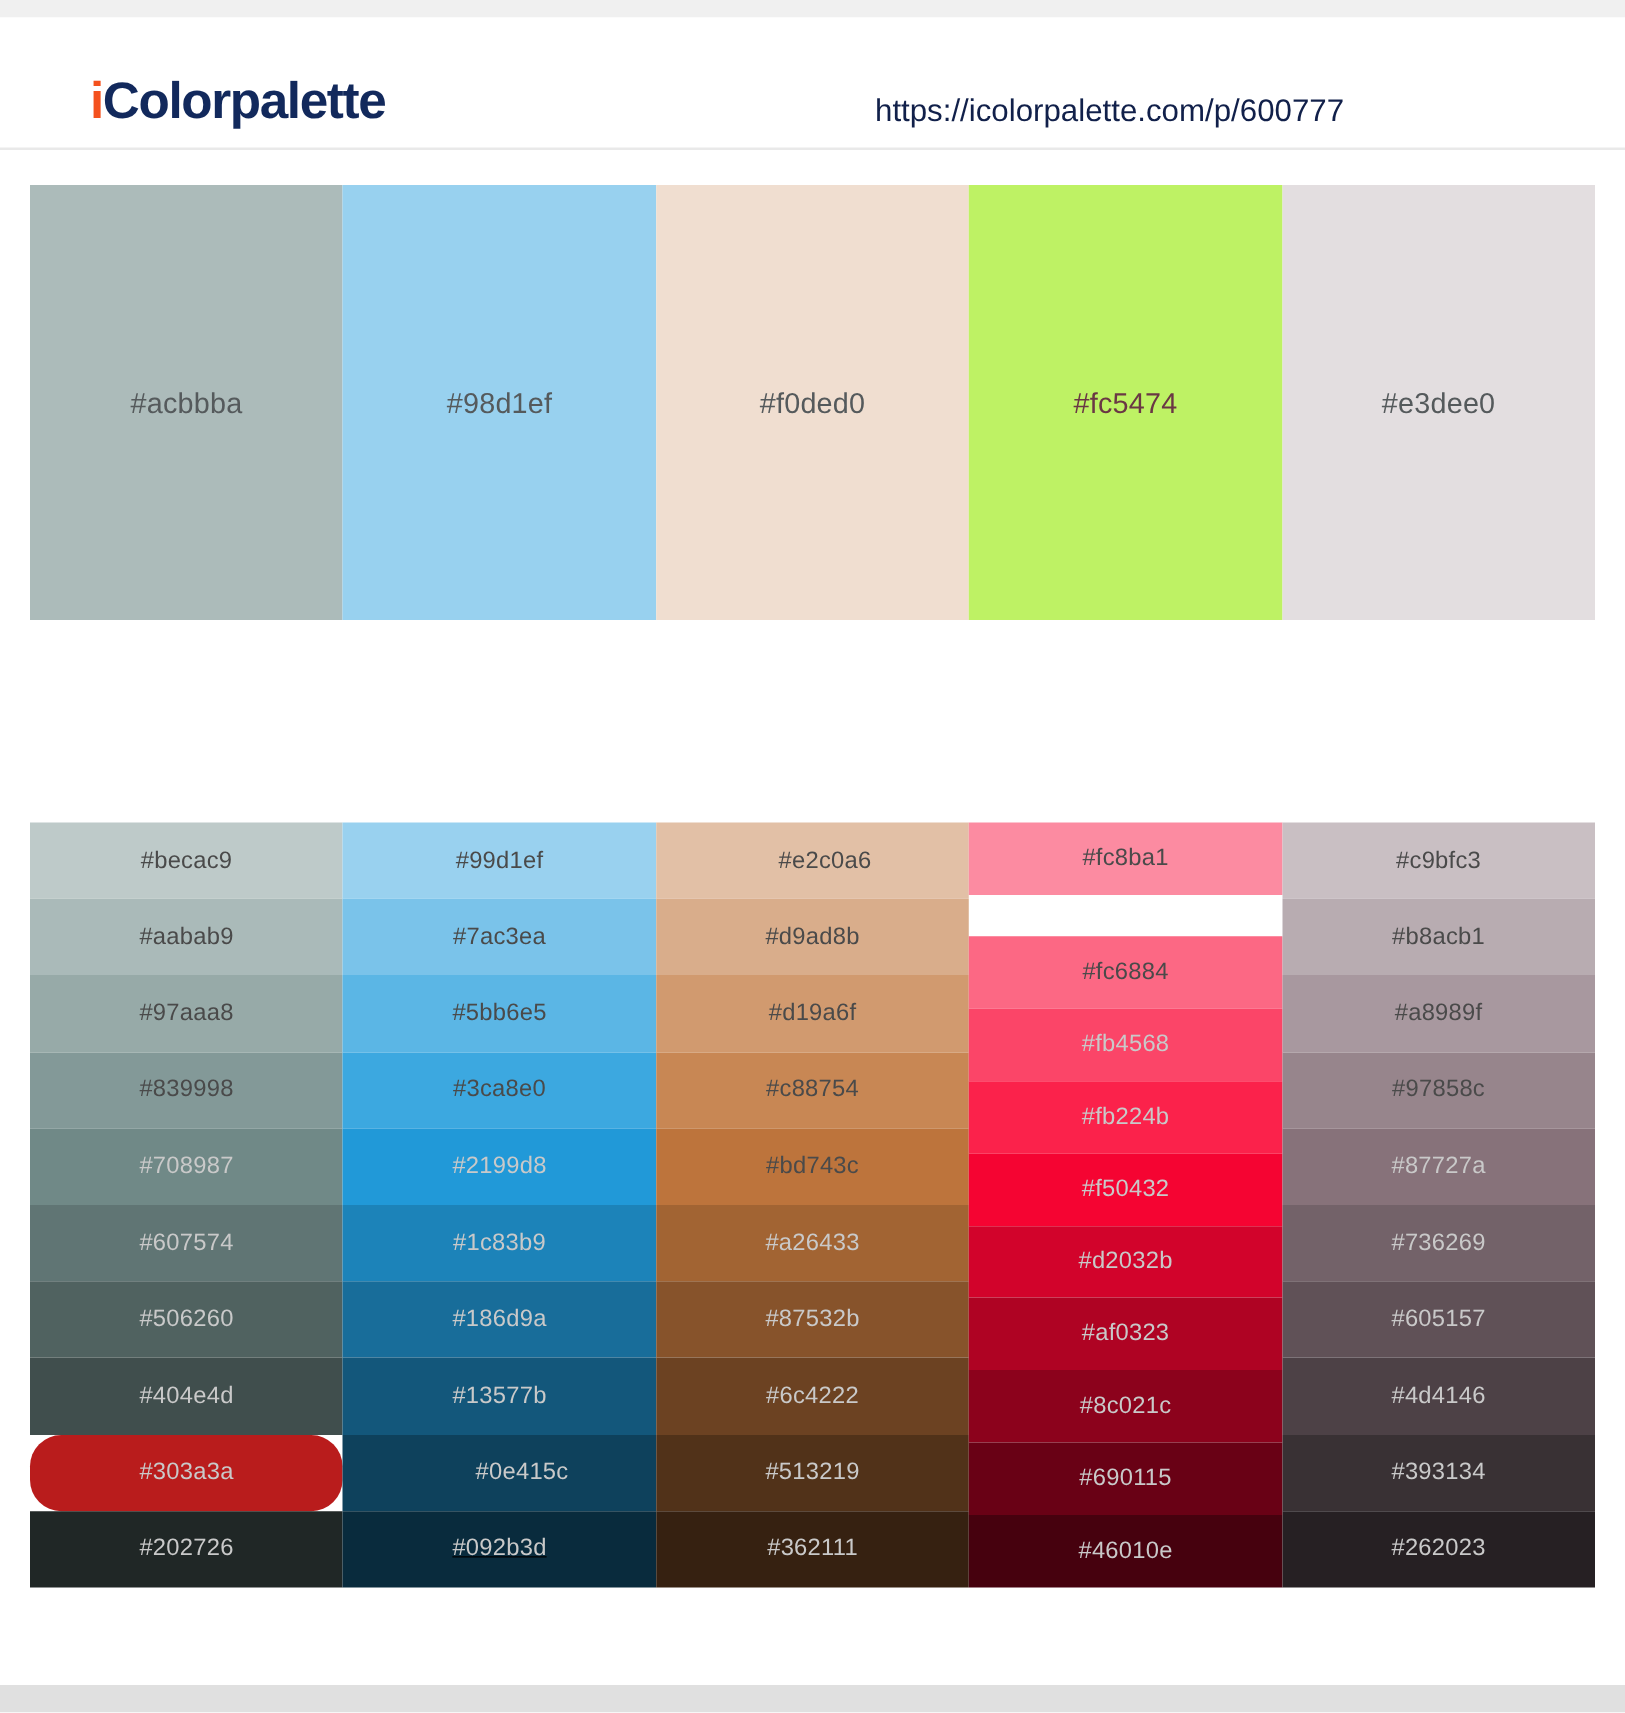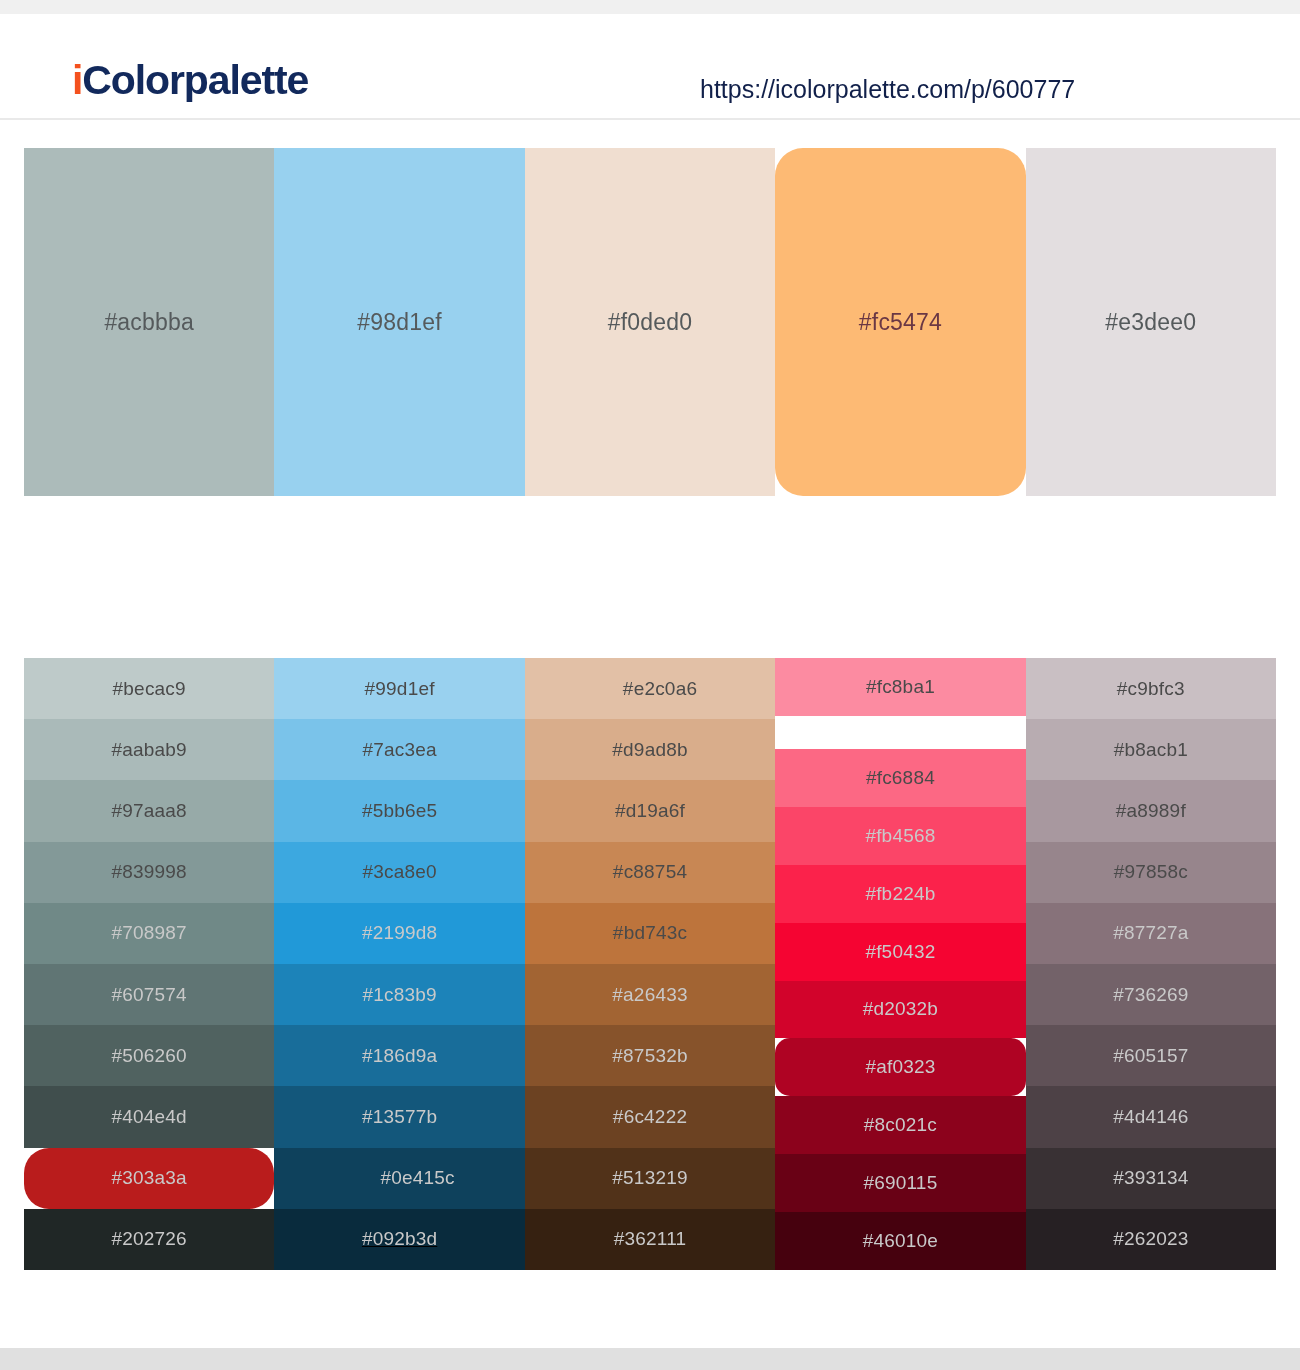--- a/index.html
+++ b/index.html
@@ -86,21 +86,21 @@
   <div class="main-swatches">
       <div class="main-swatch" style="background: rgb(172, 187, 186);">
         <span class="label">#acbbba</span>
       </div>
       <div class="main-swatch" style="background: rgb(152, 209, 239);">
         <span class="label">#98d1ef</span>
       </div>
       <div class="main-swatch" style="background: rgb(240, 222, 208);">
         <span class="label">#f0ded0</span>
       </div>
-      <div class="main-swatch dark" style="background: #fdba74; border-radius: 28px;">
+      <div class="main-swatch dark" style="background: #bef264;">
         <span class="label">#fc5474</span>
       </div>
       <div class="main-swatch" style="background: rgb(227, 222, 224); text-align: right;">
         <span class="label">#e3dee0</span>
       </div>
     </div>
 
   <div class="shade-grid">
       <div class="shade-col">
         <div class="shade-cell on-light" style="background: rgb(190, 202, 201);">
@@ -210,21 +210,21 @@
         </div>
         <div class="shade-cell on-dark" style="background: rgb(251, 34, 75);">
           <span class="label">#fb224b</span>
         </div>
         <div class="shade-cell on-dark" style="background: rgb(245, 4, 50);">
           <span class="label">#f50432</span>
         </div>
         <div class="shade-cell on-dark" style="background: rgb(210, 3, 43);">
           <span class="label">#d2032b</span>
         </div>
-        <div class="shade-cell on-dark" style="background: rgb(175, 3, 35); border-radius: 15px;">
+        <div class="shade-cell on-dark" style="background: rgb(175, 3, 35);">
           <span class="label">#af0323</span>
         </div>
         <div class="shade-cell on-dark" style="background: rgb(140, 2, 28);">
           <span class="label">#8c021c</span>
         </div>
         <div class="shade-cell on-dark" style="background: rgb(105, 1, 21);">
           <span class="label">#690115</span>
         </div>
         <div class="shade-cell on-dark" style="background: rgb(70, 1, 14);">
           <span class="label">#46010e</span>

